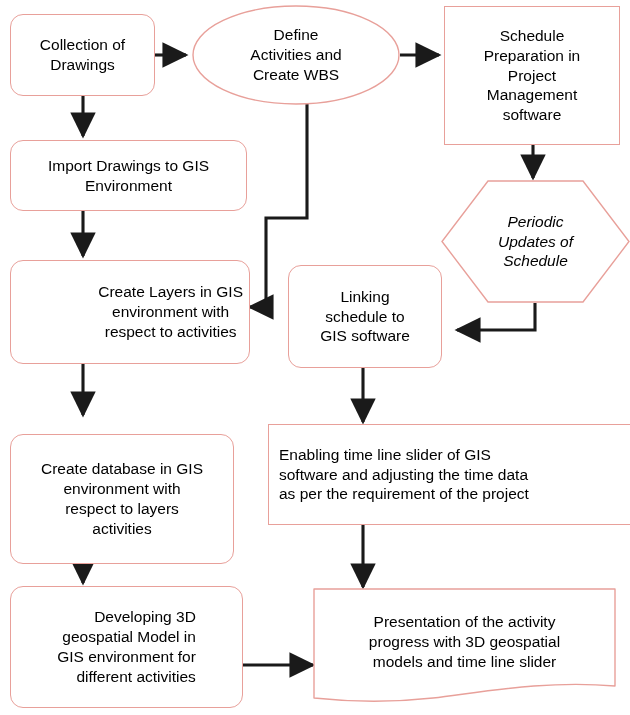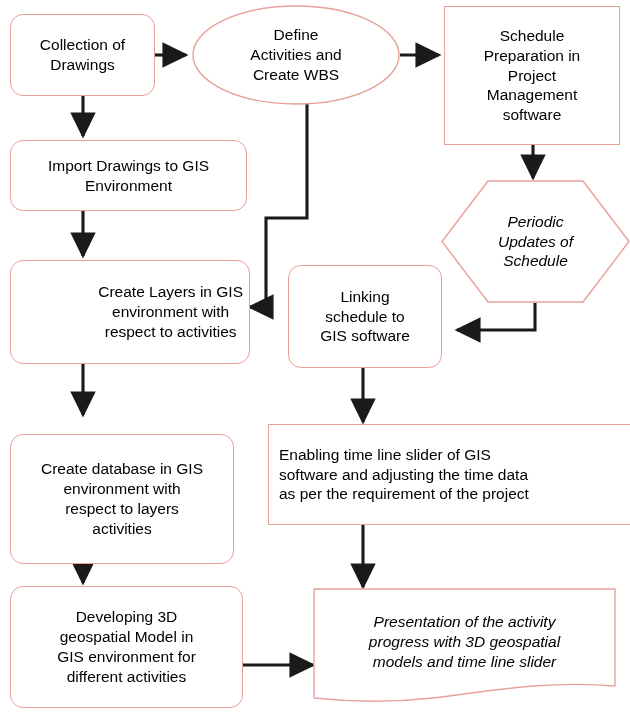--- a/index.html
+++ b/index.html
@@ -163,30 +163,30 @@
 respect to layers
 activities</span>
     </div>
 
     <div class="node rect text-left" style="left:268px; top:424px; width:404px; height:101px;">
       <span class="label">Enabling time line slider of GIS
 software and adjusting the time data
 as per the requirement of the project</span>
     </div>
 
-    <div class="node rounded" style="left:10px; top:586px; width:233px; height:122px;">
+    <div class="node rounded" style="left:10px; top:586px; width:233px; height:122px;text-align:right;">
       <span class="label">Developing 3D
 geospatial Model in
 GIS environment for
 different activities</span>
     </div>
 
     <div class="node shaped" style="left:313px; top:588px; width:303px; height:118px;">
       <svg class="shape-svg" viewBox="0 0 303 118" preserveAspectRatio="none" xmlns="http://www.w3.org/2000/svg">
         <path d="M1,1 L302,1 L302,98 C232,92 170,104 120,110 C75,115 38,114 1,110 Z" fill="#ffffff" stroke="#e8a09a" stroke-width="1.4" stroke-linejoin="round"></path>
       </svg>
-      <span class="label" style="margin-top:-10px;font-style:italic;">Presentation of the activity
+      <span class="label" style="margin-top:-10px;">Presentation of the activity
 progress with 3D geospatial
 models and time line slider</span>
     </div>
 
   </div>
 </div>
 
 </body></html>

